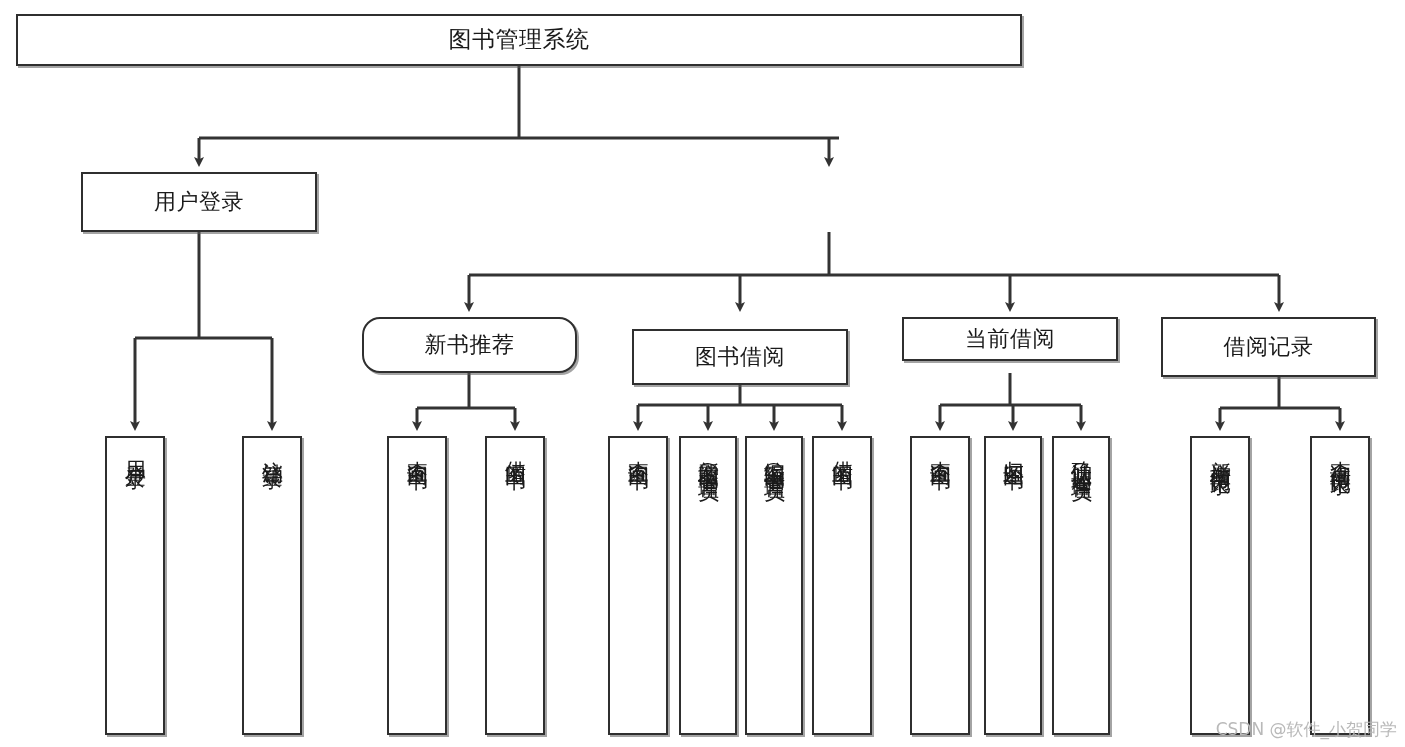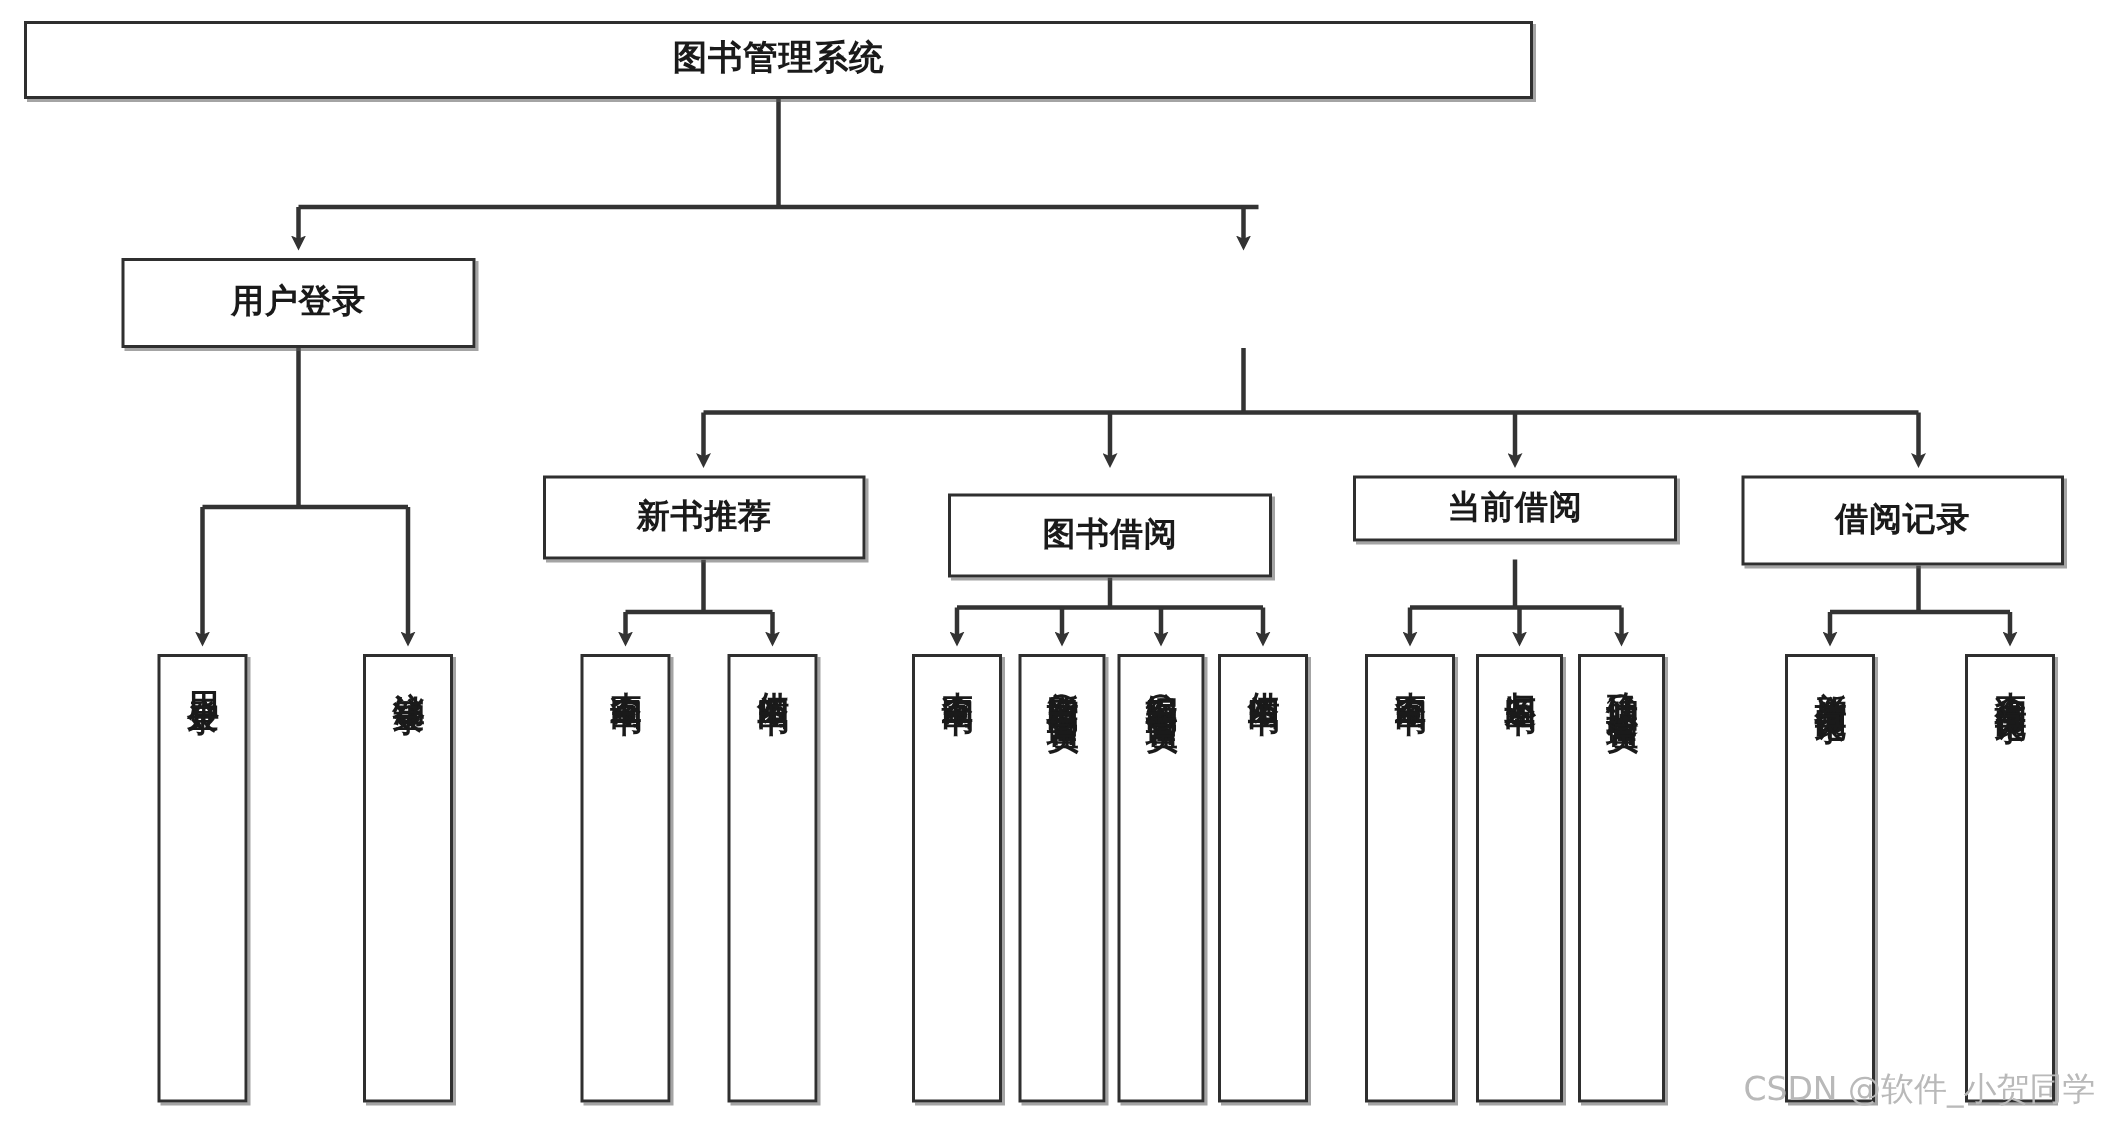--- a/index.html
+++ b/index.html
@@ -35,21 +35,20 @@
     display: flex;
     align-items: center;
     justify-content: center;
     color: #1a1a1a;
   }
   .node .label {
     display: block;
     text-align: center;
     line-height: 1.12;
     letter-spacing: 0.5px;
-    font-weight: bold;
   }
   
   .node.root .label { font-size: 23px; }
   
   .node.mid .label { font-size: 22px; }
   
   .node.leaf {
     align-items: flex-start;
     justify-content: center;
     padding-top: 6px;
@@ -59,21 +58,21 @@
     text-orientation: upright;
     font-size: 21px;
     line-height: 1.0;
     letter-spacing: 3px;
     white-space: nowrap;
   }
   .watermark {
     position: absolute;
     right: 8px;
     bottom: 6px;
-    font-size: 22px;
+    font-size: 17px;
     color: #b9b9b9;
     white-space: nowrap;
     user-select: none;
   }
 </style>
 </head>
 <body>
 
 <div id="canvas">
 
@@ -128,21 +127,21 @@
   </svg>
 
   <div class="node root" style="left:16px; top:14px; width:1006px; height:52px;">
     <span class="label">图书管理系统</span>
   </div>
 
   <div class="node mid" style="left:81px; top:172px; width:236px; height:60px;">
     <span class="label">用户登录</span>
   </div>
 
-  <div class="node mid" style="left:362px; top:317px; width:215px; height:56px;">
+  <div class="node mid" style="left:362px; top:317px; width:215px; height:56px;border-radius:18px;">
     <span class="label">新书推荐</span>
   </div>
   <div class="node mid" style="left:632px; top:329px; width:216px; height:56px;">
     <span class="label">图书借阅</span>
   </div>
   <div class="node mid" style="left:902px; top:317px; width:216px; height:44px;">
     <span class="label">当前借阅</span>
   </div>
   <div class="node mid" style="left:1161px; top:317px; width:215px; height:60px;">
     <span class="label">借阅记录</span>

